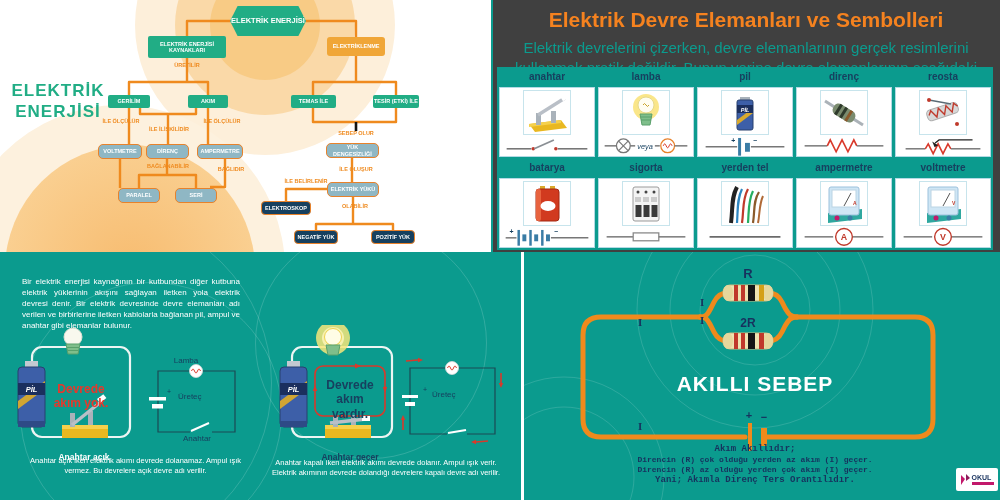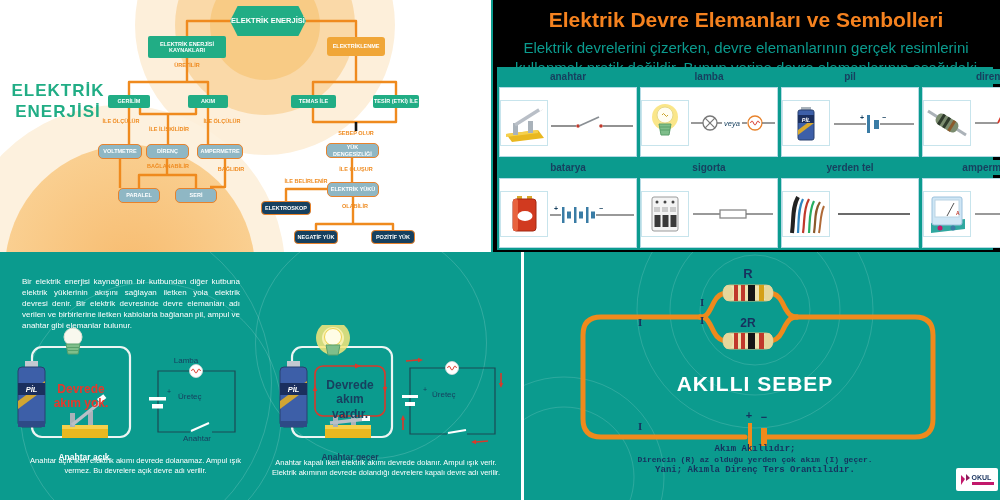--- a/index.html
+++ b/index.html
@@ -1,20 +1,20 @@
 <!DOCTYPE html>
 <html><head>
 <meta charset="utf-8">
 <style>
   html,body{margin:0;padding:0;}
   body{width:1000px;height:500px;position:relative;overflow:hidden;background:#fff;
        font-family:"Liberation Sans",sans-serif;}
   .q{position:absolute;overflow:hidden;}
   #q-tl{left:0;top:0;width:491px;height:252px;background:#fff;}
-  #q-tr{left:493px;top:0;width:507px;height:252px;background:#000000;}
+  #q-tr{left:493px;top:0;width:507px;height:252px;background:#404040;}
   #q-bl{left:0;top:252px;width:521px;height:248px;background:#0B9B8E;}
   #q-br{left:524px;top:252px;width:476px;height:248px;background:#0B9B8E;}
   #vdiv-top{position:absolute;left:491px;top:0;width:2px;height:252px;background:#0B9B8E;}
   .abs{position:absolute;}
   .ring{position:absolute;border:1px solid rgba(255,255,255,.16);border-radius:50%;}
   .circ{position:absolute;border-radius:50%;}
   
   .node{position:absolute;display:flex;align-items:center;justify-content:center;
         text-align:center;font-weight:700;color:#fff;line-height:1.15;padding:1px;box-sizing:border-box;}
   .gn{background:#21AD85;border-radius:2px;font-size:5.5px;}
@@ -28,21 +28,21 @@
   
   #tr-title{position:absolute;left:6px;top:8px;width:494px;text-align:center;color:#F5821F;
             font-size:21px;font-weight:800;}
   #tr-sub{position:absolute;left:6px;top:38px;width:494px;text-align:center;color:#0B9B8E;
           font-size:15px;line-height:1.32;}
   #sym-table{position:absolute;left:4px;top:67px;width:496px;box-sizing:border-box;
              display:grid;grid-template-columns:repeat(5,1fr);grid-template-rows:15px 70px 15px 70px;
              gap:3px;background:#0B9B8E;padding:2px;}
   .hcell{background:#0B9B8E;color:#17405F;font-weight:700;font-size:10px;display:flex;
          align-items:center;justify-content:center;}
-  .bcell{background:#fff;border:1px solid #B3DAE4;display:flex;flex-direction:row;
+  .bcell{background:#fff;border:1px solid #B3DAE4;display:flex;flex-direction:column;
          align-items:center;justify-content:flex-start;}
   .thumb{width:46px;height:44px;border:1px solid #C7E4EC;margin-top:2px;display:flex;
          align-items:center;justify-content:center;}
   .sym{width:88px;height:20px;margin-top:1px;}
   
   #bl-intro{position:absolute;left:22px;top:24px;width:218px;color:#fff;font-size:8px;
             line-height:1.38;text-align:justify;}
   .t{position:absolute;}
   .status-red{color:#E8372B;font-weight:700;font-size:12px;text-align:center;line-height:1.2;}
   .status-navy{color:#17405F;font-weight:700;font-size:12px;text-align:center;line-height:1.2;}
@@ -494,20 +494,21 @@
   <div class="ilab" style="left:176px;top:46px;">I</div>
   <div class="ilab" style="left:176px;top:64px;">I</div>
   <div class="ilab" style="left:114px;top:170px;">I</div>
   <div class="rlab" style="left:218px;top:157px;width:14px;font-size:11px;">+</div>
   <div class="rlab" style="left:233px;top:159px;width:14px;font-size:11px;">−</div>
 
   <div id="akilli">AKILLI SEBEP</div>
 
   <div id="br-cap">
     <div class="b1">Akım Akıllıdır;</div>
+    <div class="b2">Direncin (R)  çok olduğu yerden az akım (I) geçer.</div>
     <div class="b2">Direncin (R)  az olduğu yerden çok akım (I) geçer.</div>
     <div class="b1">Yani; Akımla Direnç Ters Orantılıdır.</div>
   </div>
 
   <div id="logo">
     <svg width="9" height="12" viewBox="0 0 9 12">
       <polygon points="0,1 4,5 0,11" fill="#C2186B"></polygon>
       <polygon points="5,0 9,4 5,7" fill="#8E1A5B"></polygon>
     </svg>
     <div class="txtcol">

